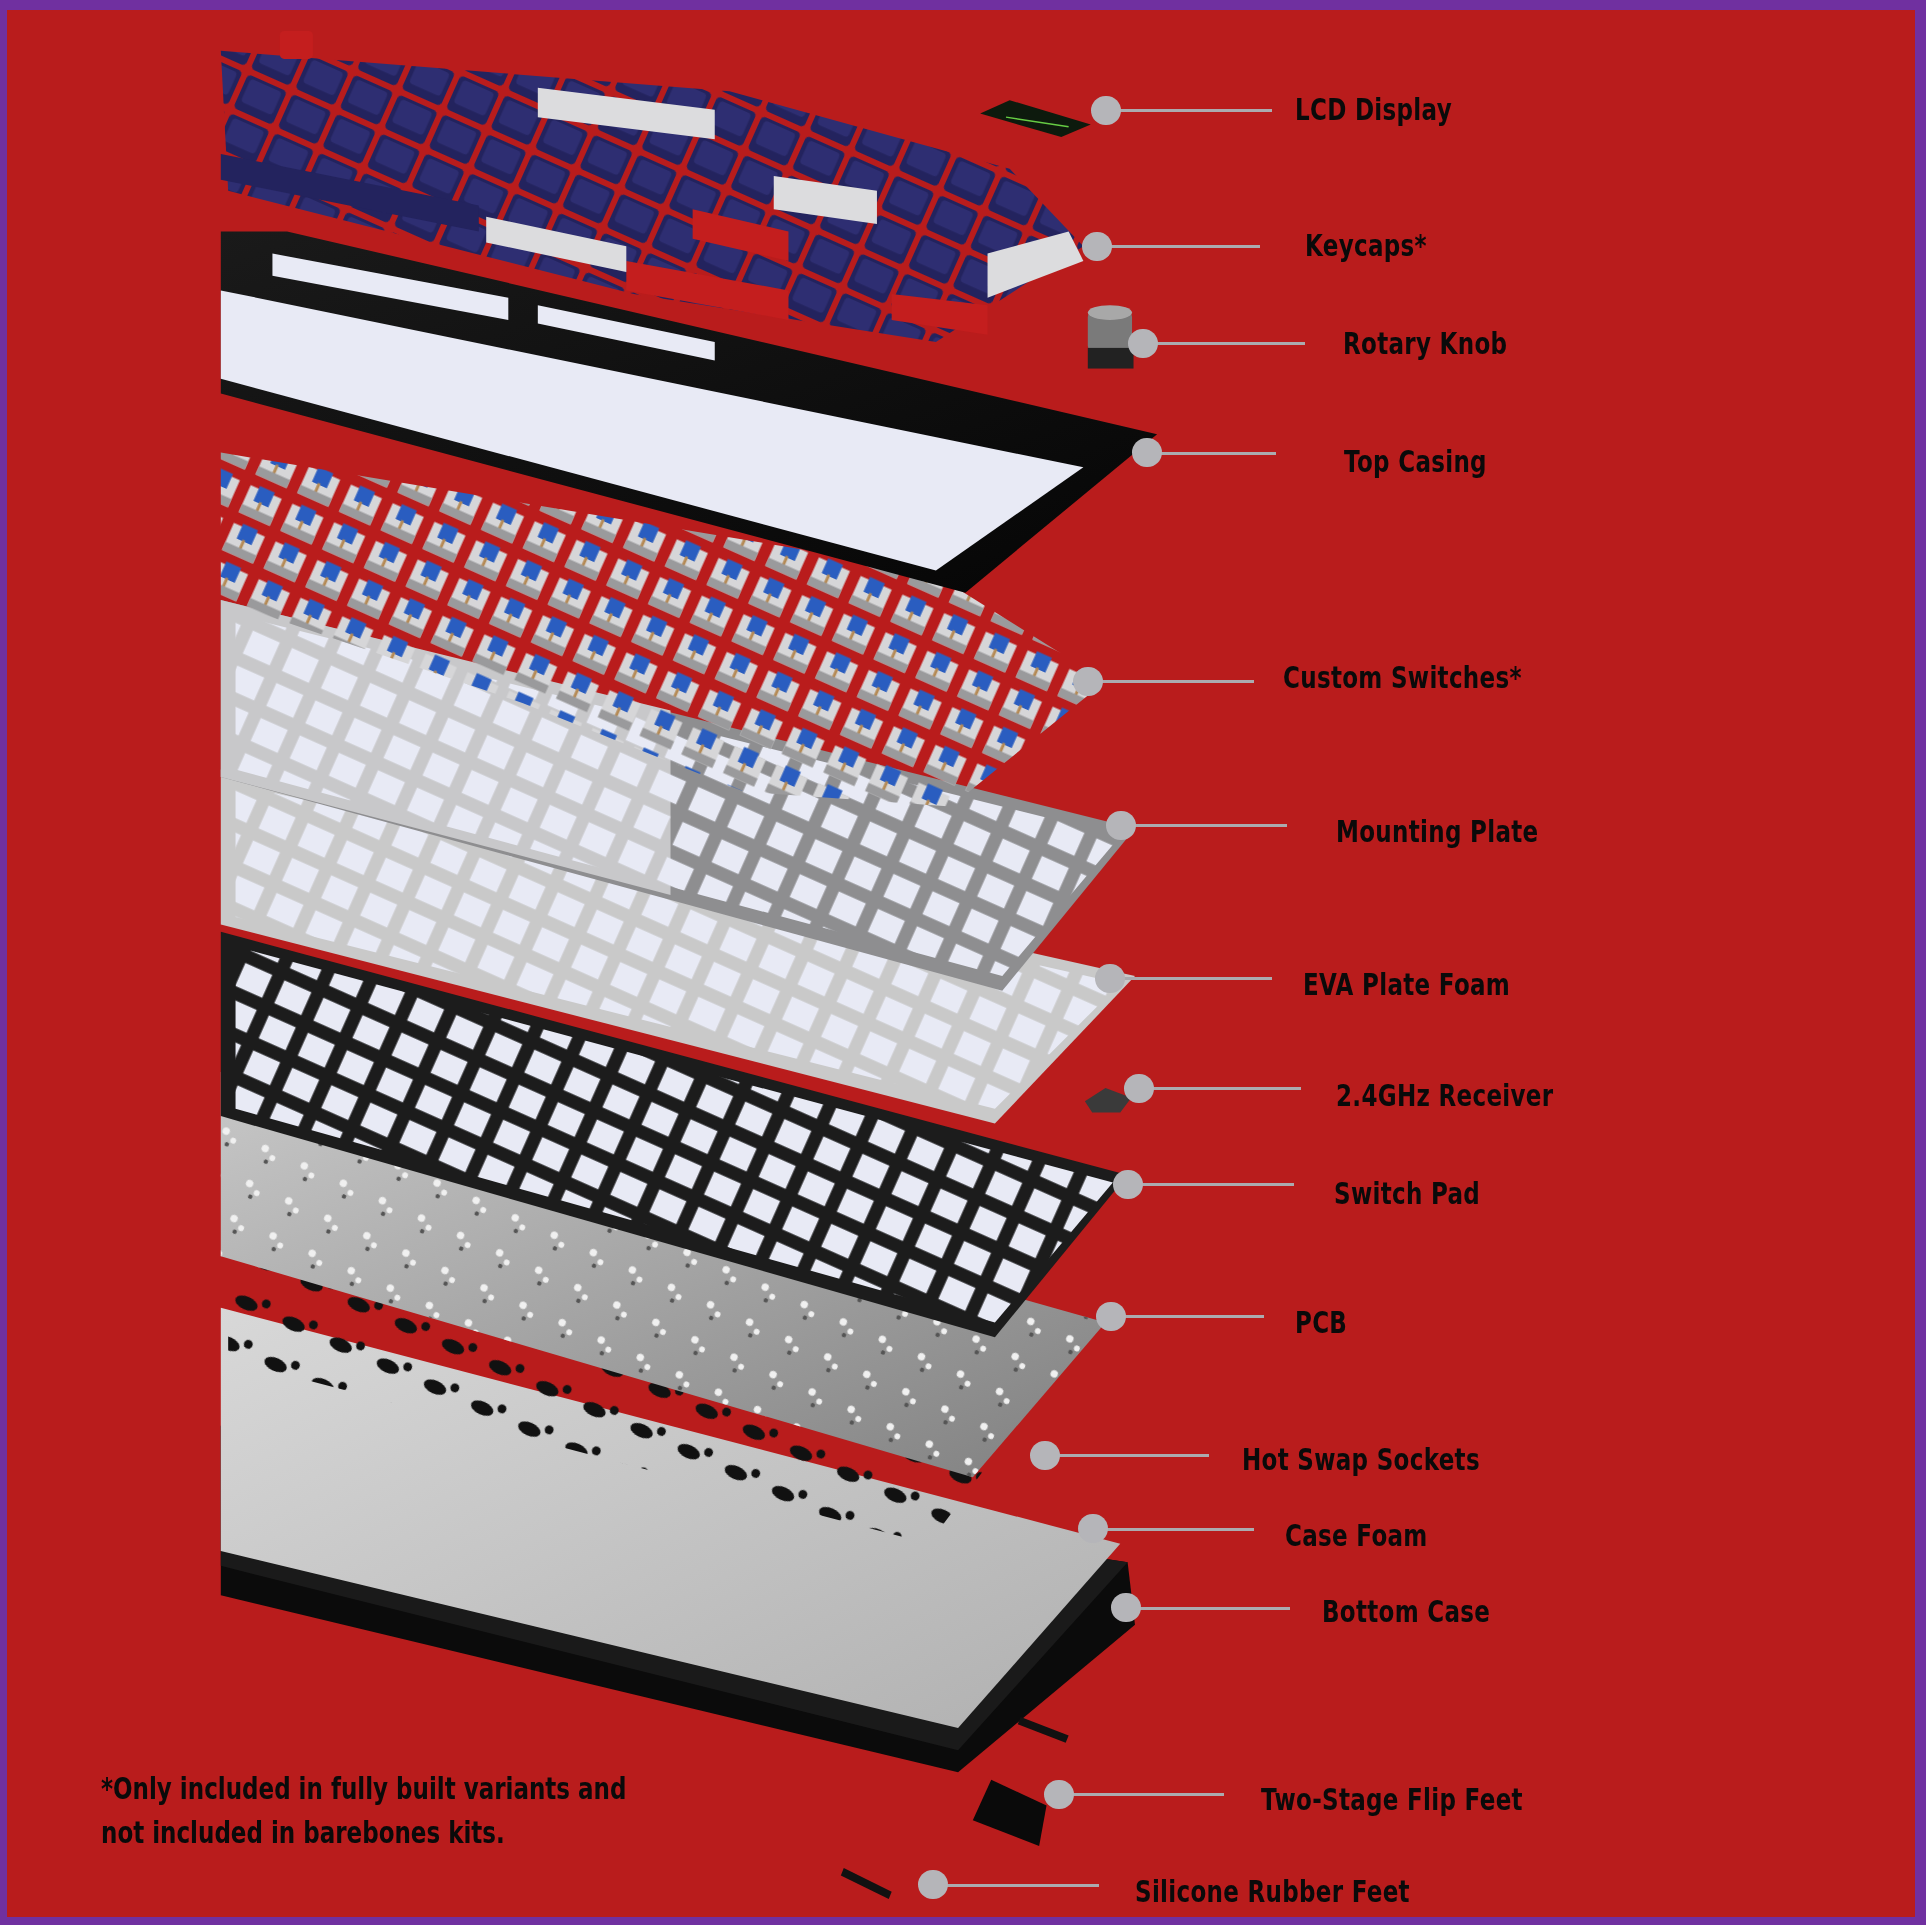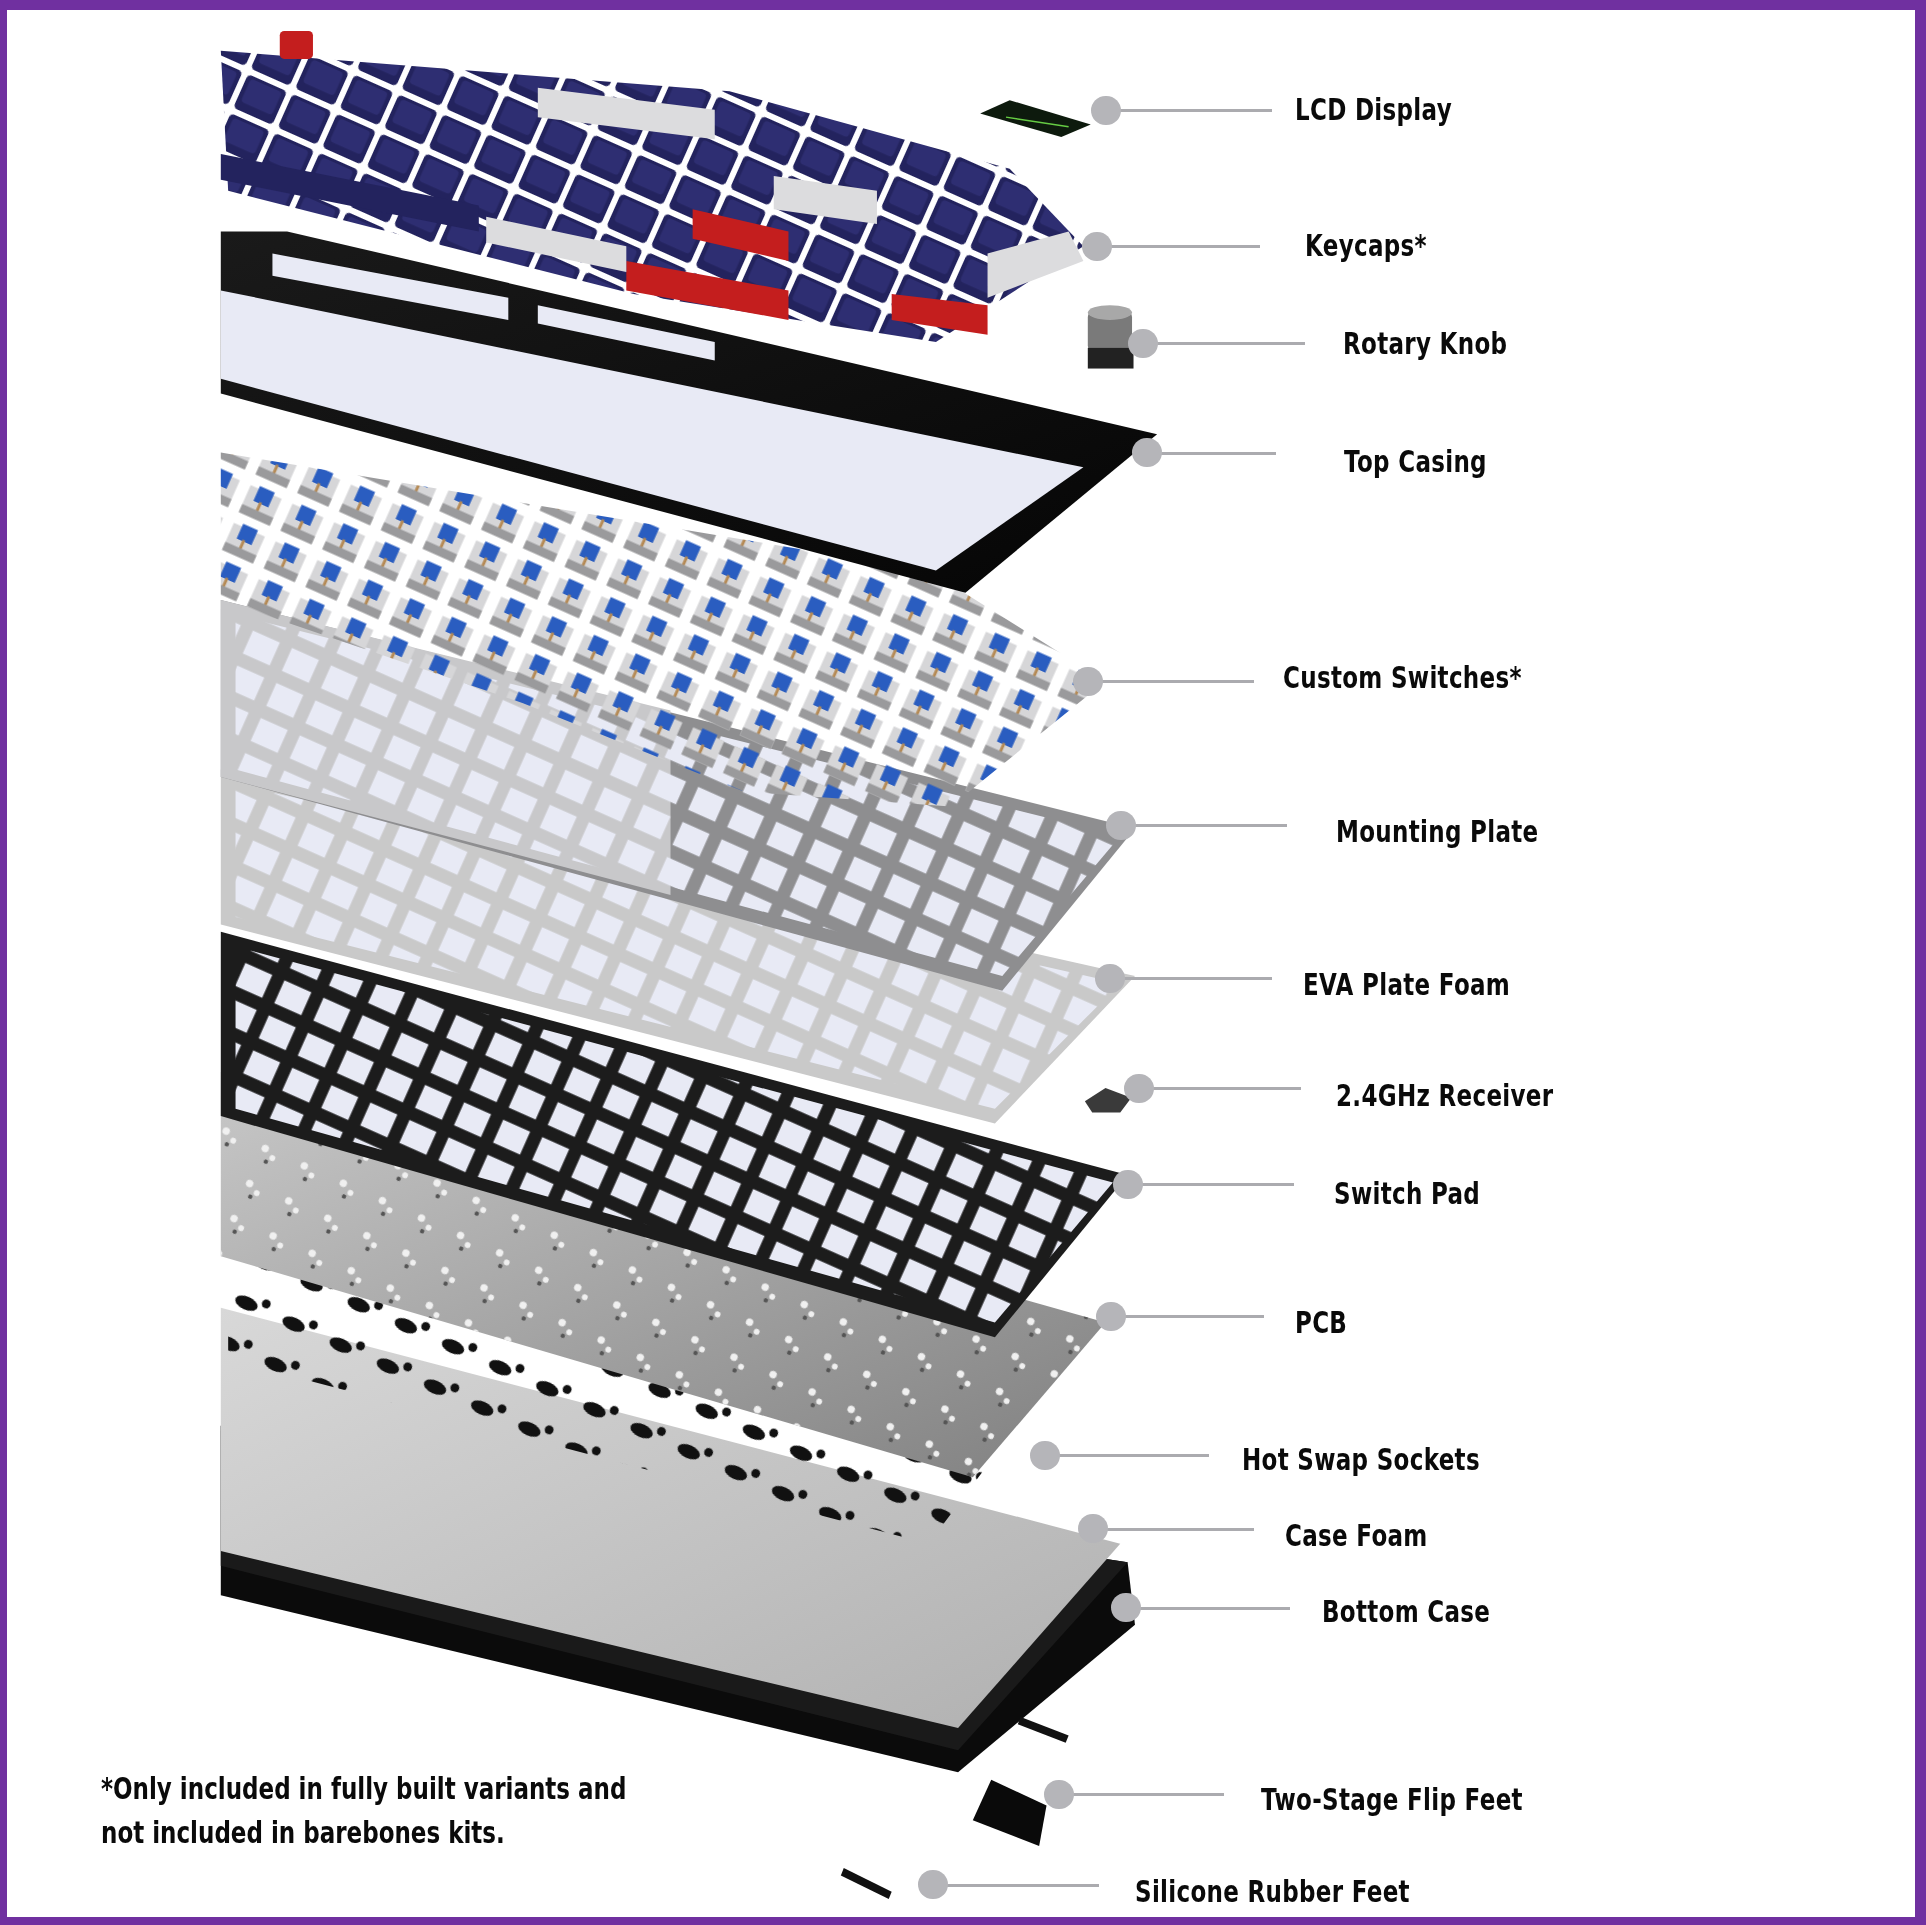--- a/index.html
+++ b/index.html
@@ -1,17 +1,17 @@
 <!DOCTYPE html>
 <html style="font-size:11.8px"><head>
 <meta charset="utf-8">
 <style>
   html, body { margin:0; padding:0; }
   body { width:1926px; height:1925px; position:relative; overflow:hidden; background:#7030A0; font-family:"Liberation Sans", sans-serif; }
-  #canvas { position:absolute; left:7.4px; top:9.6px; width:1908px; height:1907px; background:#ffffff; overflow:hidden; }
+  #canvas { position:absolute; left:7.4px; top:9.6px; width:1908px; height:1907px; background:#b91c1c; overflow:hidden; }
   .art { position:absolute; left:0; top:0; width:1908px; height:1907px; }
   .callout { position:absolute; left:0; top:0; }
   .marker { position:absolute; width:29.5px; height:29.5px; border-radius:50%; background:#B5B5B9; }
   .leader { position:absolute; height:3.7px; background:#ABABAF; }
   .label { position:absolute; font-family:"DejaVu Sans", sans-serif; font-weight:bold; font-size:29.5px; color:#0A0A0A; white-space:nowrap; transform:scaleX(0.78); transform-origin:left center; letter-spacing:0.4px; line-height:35px; }
   .footnote { position:absolute; left:94px; top:1757px; font-family:"DejaVu Sans", sans-serif; font-weight:bold; font-size:29.5px; color:#0A0A0A; line-height:44px; transform:scaleX(0.78); transform-origin:left top; white-space:nowrap; }
   .footnote div { display:block; }
 </style>
 </head>
 <body>

